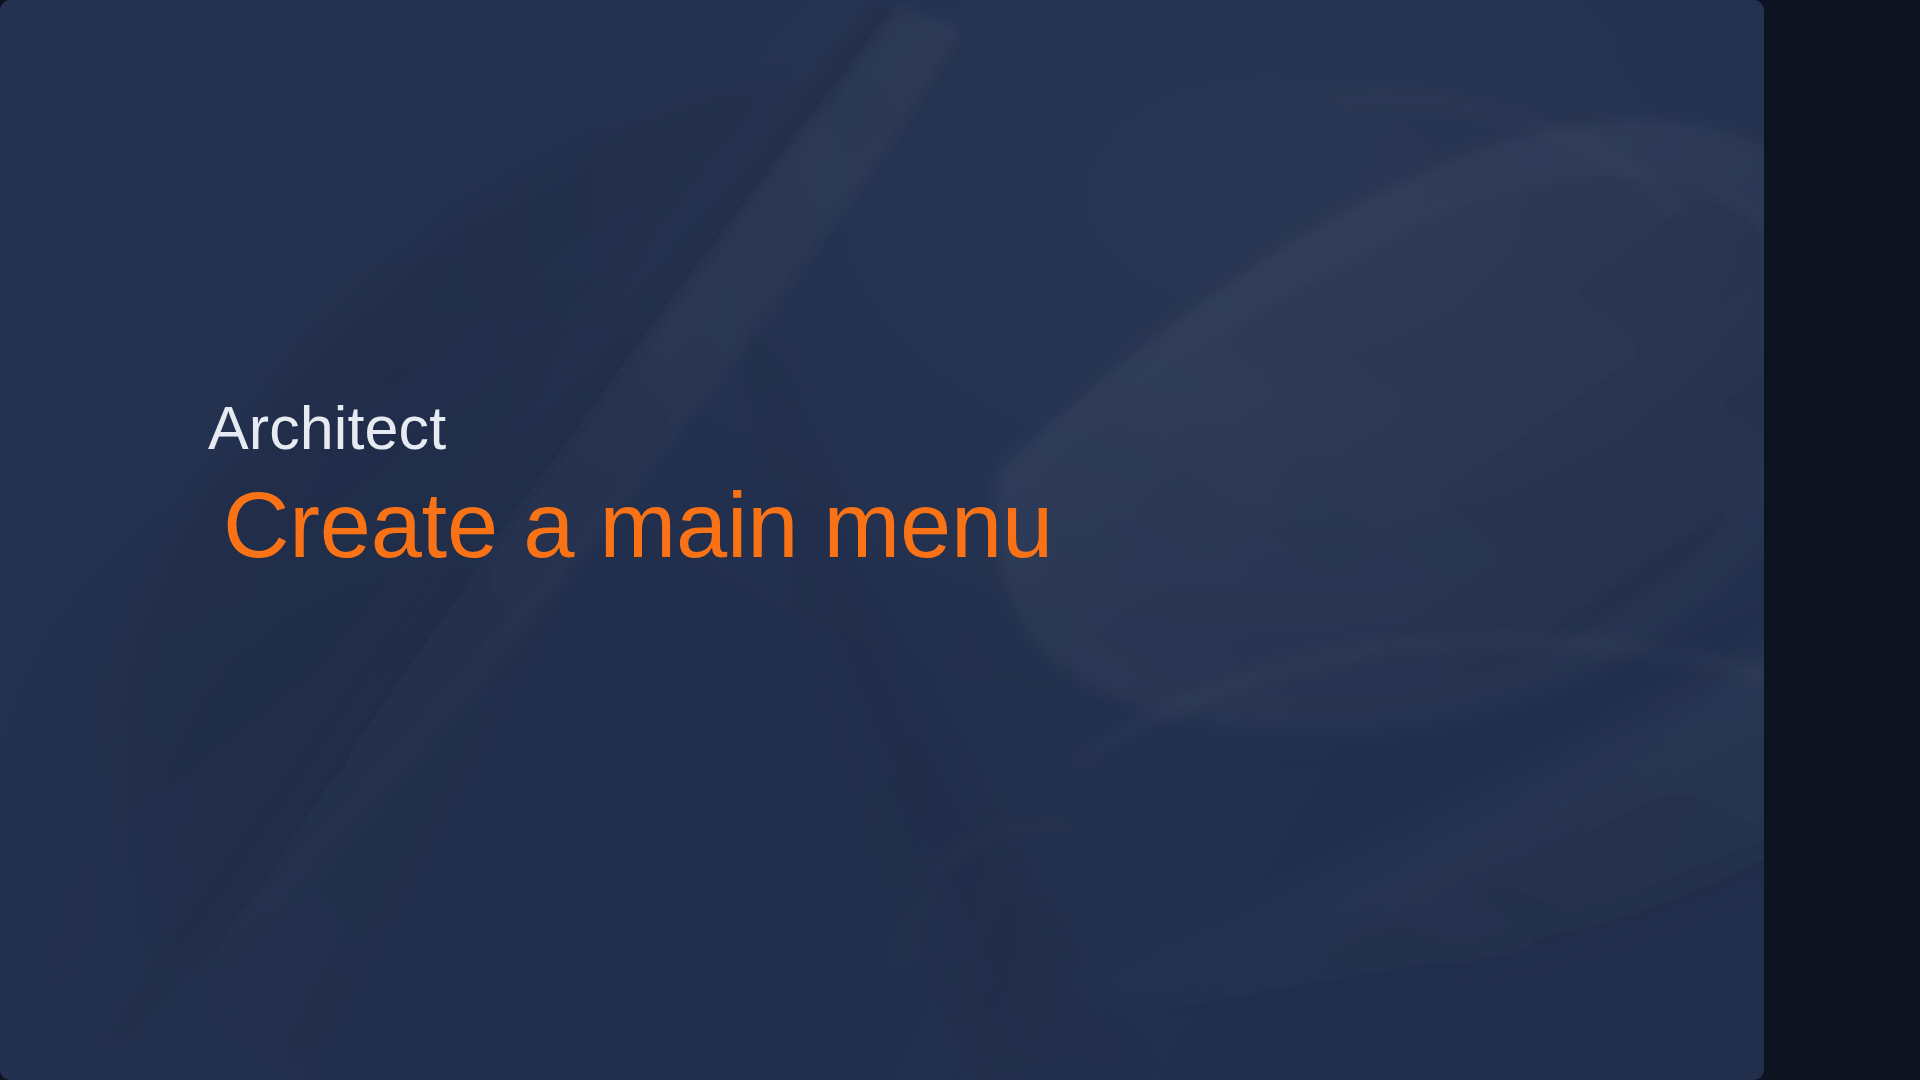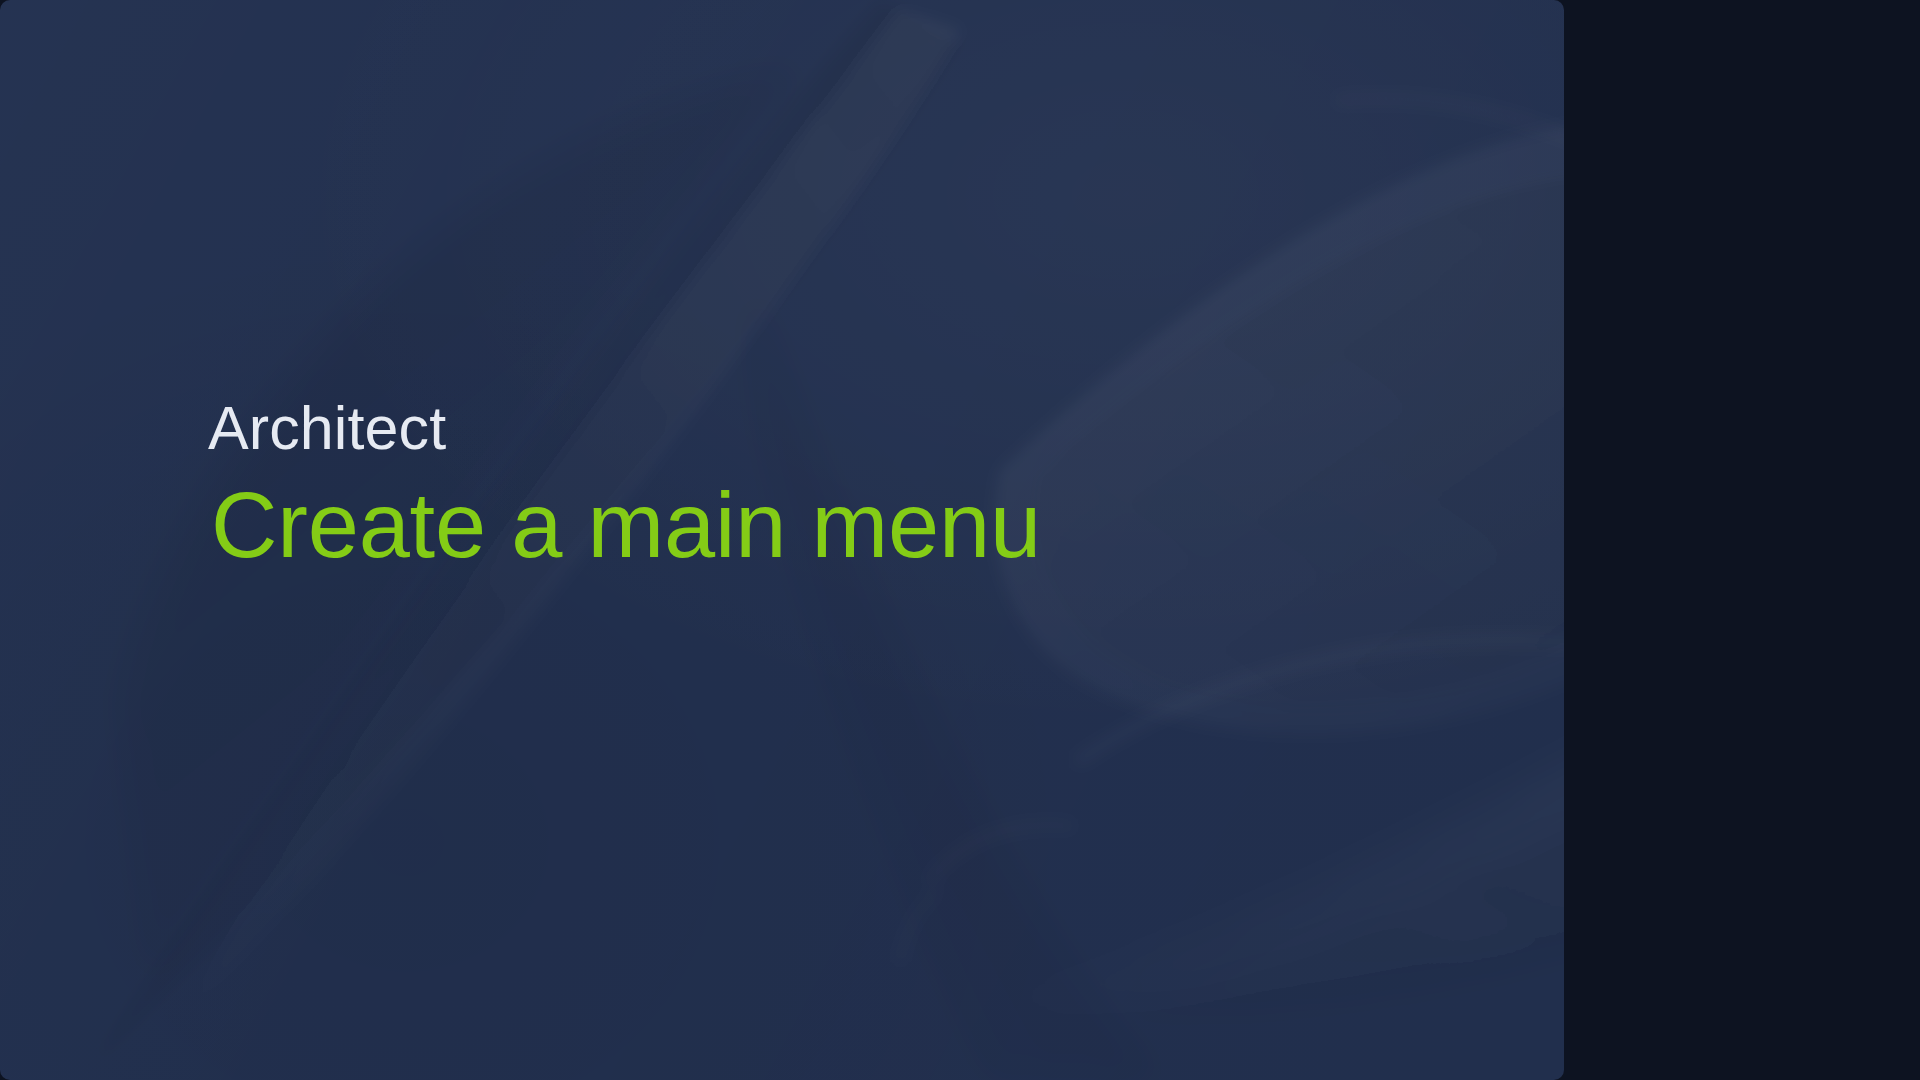--- a/index.html
+++ b/index.html
@@ -11,21 +11,21 @@
   body {
     width: 1920px;
     height: 1080px;
     overflow: hidden;
     font-family: "Liberation Sans", "DejaVu Sans", sans-serif;
   }
 
   
   .slide {
     position: relative;
-    width: 1564px;
+    width: 1764px;
     height: 1080px;
     background: #22304f;
     border-radius: 10px;
     overflow: hidden;
     box-sizing: border-box;
   }
 
   
   .slide::before {
     content: "";
@@ -64,27 +64,27 @@
     margin: 0;
     font-size: 61px;
     font-weight: 300;
     line-height: 1.0;
     letter-spacing: 0.1px;
     color: #e6eaf2;
     white-space: nowrap;
   }
 
   .headline {
-    margin: 3px;
+    margin: 15px;
     margin-top: 20px;
     font-size: 92px;
     font-weight: 300;
     line-height: 1.0;
     letter-spacing: -0.2px;
-    color: #84cc16;
+    color: #f97316;
     white-space: nowrap;
   }
 </style>
 </head>
 <body>
 
 <div class="slide">
 
   <div class="watermark">
     <svg viewBox="0 0 1920 1080" xmlns="http://www.w3.org/2000/svg" aria-hidden="true">

